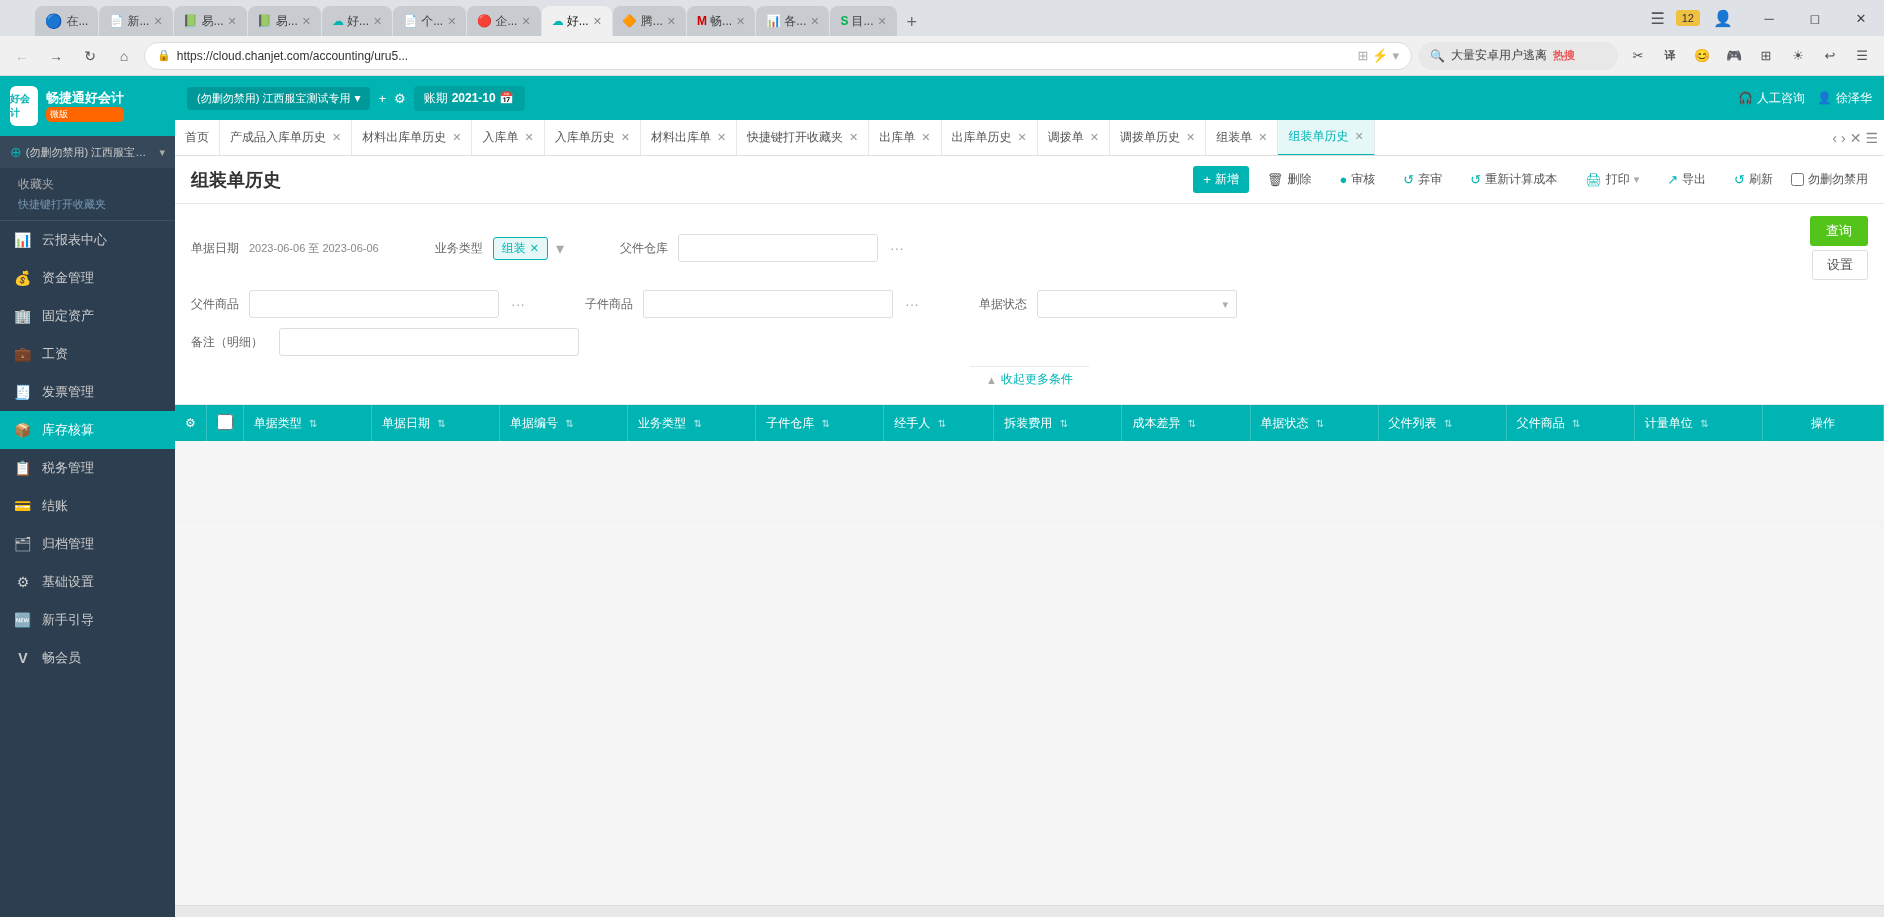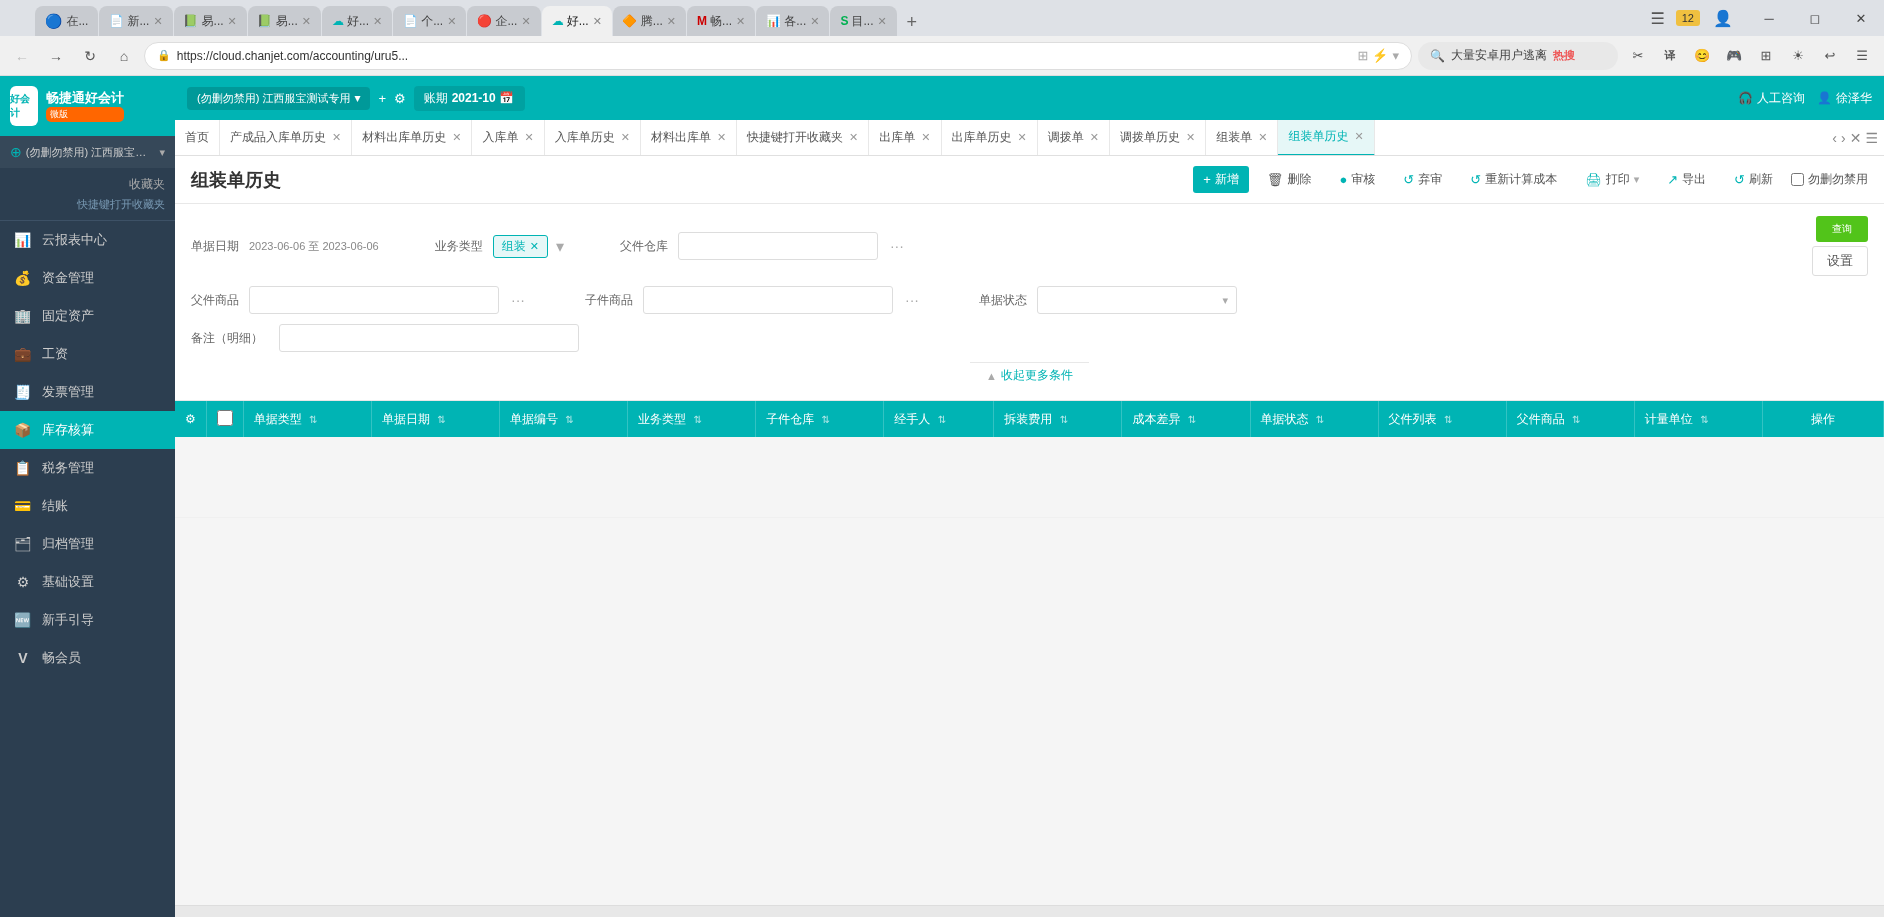--- a/index.html
+++ b/index.html
@@ -28,21 +28,21 @@
     .app-container { display: flex; width: 1884px; height: 841px; }
 
     
     .sidebar { width: 175px; background: #2c3e50; display: flex; flex-direction: column; flex-shrink: 0; }
     .sidebar-header { background: #00b4b4; padding: 8px 10px; display: flex; align-items: center; gap: 8px; height: 60px; }
     .sidebar-logo { width: 28px; height: 40px; background: white; border-radius: 6px; display: flex; align-items: center; justify-content: center; font-size: 12px; color: #00b4b4; font-weight: bold; font-family: Liberation Mono, monospace; }
     .sidebar-logo-text { color: white; font-size: 13px; font-weight: bold; line-height: 1.3; }
     .sidebar-logo-badge { background: #ff6600; color: white; font-size: 9px; padding: 1px 4px; border-radius: 5px; }
     .sidebar-company { padding: 8px 10px; background: #364859; display: flex; align-items: center; gap: 4px; }
     .sidebar-company-text { color: #ccc; font-size: 11px; flex: 1; overflow: hidden; white-space: nowrap; text-overflow: ellipsis; }
-    .sidebar-fav { padding: 8px 10px; border-bottom: 1px solid #3d5166; text-align: right; }
+    .sidebar-fav { padding: 8px 18px; border-bottom: 1px solid #3d5166; }
     .sidebar-fav-title { color: #aaa; font-size: 12px; margin-bottom: 4px; }
     .sidebar-fav-subtitle { color: #7a9bb5; font-size: 11px; cursor: pointer; }
     .sidebar-nav { flex: 1; overflow-y: auto; }
     .nav-item { display: flex; align-items: center; padding: 10px 14px; color: #ccc; font-size: 13px; cursor: pointer; gap: 10px; }
     .nav-item.active { background: #00b4b4; color: white; }
     .nav-icon { width: 18px; height: 18px; display: flex; align-items: center; justify-content: center; font-size: 14px; flex-shrink: 0; }
 
     
     .main-content { flex: 1; display: flex; flex-direction: column; background: #f5f5f5; overflow: hidden; }
 
@@ -86,21 +86,21 @@
     .data-table { width: 100%; border-collapse: collapse; }
     .data-table thead tr { background: #00b4b4; color: white; height: 36px; }
     .data-table thead th { padding: 0 10px; font-size: 12px; font-weight: normal; white-space: nowrap; border-right: 1px solid rgba(255,255,255,0.2); text-align: left; cursor: pointer; }
     .data-table thead th .sort-icon { margin-left: 4px; font-size: 10px; color: rgba(255,255,255,0.7); }
     .data-table tbody tr { height: 36px; border-bottom: 1px solid #f0f0f0; }
     .data-table tbody td { padding: 0 10px; font-size: 12px; color: #444; }
     .table-checkbox { width: 16px; height: 16px; }
     .table-settings { width: 30px; text-align: center; }
 
     
-    .query-btn { background: #52c41a; color: white; border: none; padding: 6px 16px; border-radius: 3px; font-size: 10px; cursor: pointer; }
+    .query-btn { background: #52c41a; color: white; border: none; padding: 6px 16px; border-radius: 3px; font-size: 13px; cursor: pointer; }
     .set-btn { background: white; color: #555; border: 1px solid #ddd; padding: 5px 14px; border-radius: 3px; font-size: 13px; cursor: pointer; display: block; margin-top: 4px; }
     .query-actions { display: flex; flex-direction: column; align-items: flex-end; }
 
     .filter-ellipsis { color: #aaa; font-size: 14px; cursor: pointer; padding: 0 4px; }
 
     .scrollbar-area { height: 12px; background: #f0f0f0; border-top: 1px solid #ddd; }
   </style>
 </head>
 <body>
 

